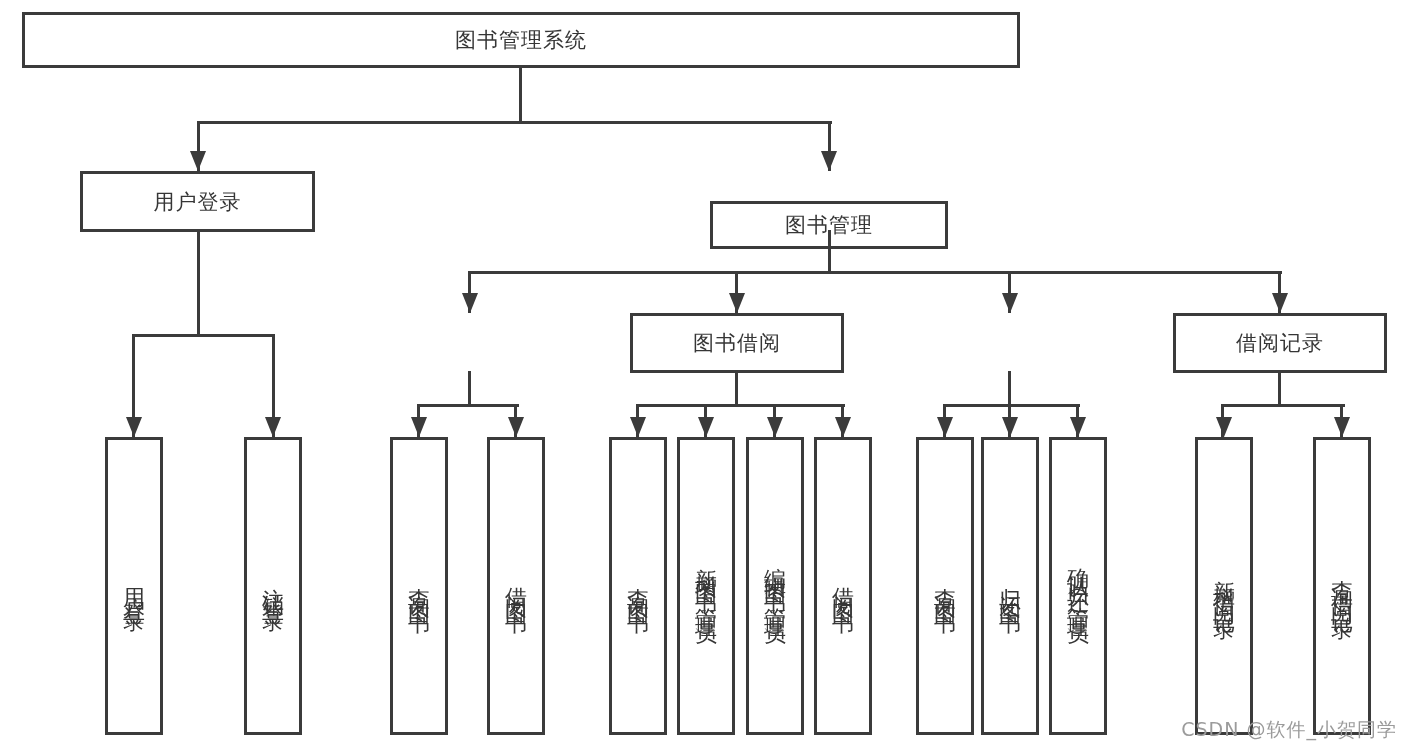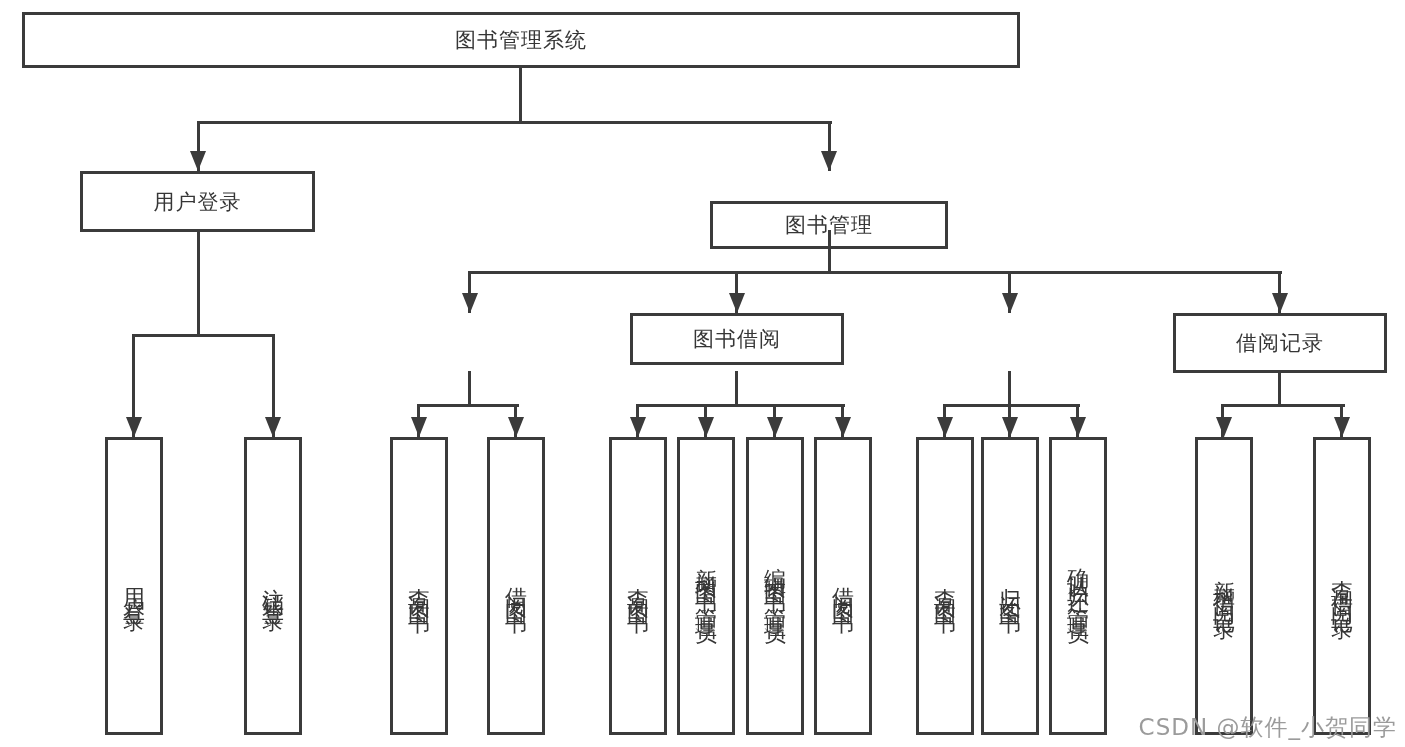--- a/index.html
+++ b/index.html
@@ -48,21 +48,21 @@
     position:absolute;
     width:0;height:0;
     border-left:8px solid transparent;
     border-right:8px solid transparent;
     border-top:20px solid var(--line);
   }
   .watermark{
     position:absolute;
     right:8px;
     bottom:4px;
-    font-size:23px;
+    font-size:19px;
     color:var(--watermark);
     letter-spacing:1px;
     white-space:nowrap;
   }
 </style>
 </head>
 <body>
 
 <div class="canvas">
 
@@ -95,21 +95,21 @@
   <div class="hline" style="left:468px;top:271px;width:814px;"></div>
   <div class="vline" style="left:468px;top:271px;height:42px;"></div>
   <div class="vline" style="left:735px;top:271px;height:42px;"></div>
   <div class="vline" style="left:1008px;top:271px;height:42px;"></div>
   <div class="vline" style="left:1278px;top:271px;height:42px;"></div>
   <div class="arrow" style="left:462px;top:293px;"></div>
   <div class="arrow" style="left:729px;top:293px;"></div>
   <div class="arrow" style="left:1002px;top:293px;"></div>
   <div class="arrow" style="left:1272px;top:293px;"></div>
 
-  <div class="box" style="left:630px;top:313px;width:214px;height:52px;align-items:center;">
+  <div class="box" style="left:630px;top:313px;width:214px;height:60px;align-items:center;">
     <span>图书借阅</span>
   </div>
   <div class="box" style="left:1173px;top:313px;width:214px;height:60px;">
     <span>借阅记录</span>
   </div>
 
   <div class="vline" style="left:468px;top:371px;height:36px;"></div>
   <div class="hline" style="left:417px;top:404px;width:102px;"></div>
   <div class="vline" style="left:417px;top:404px;height:33px;"></div>
   <div class="vline" style="left:514px;top:404px;height:33px;"></div>

